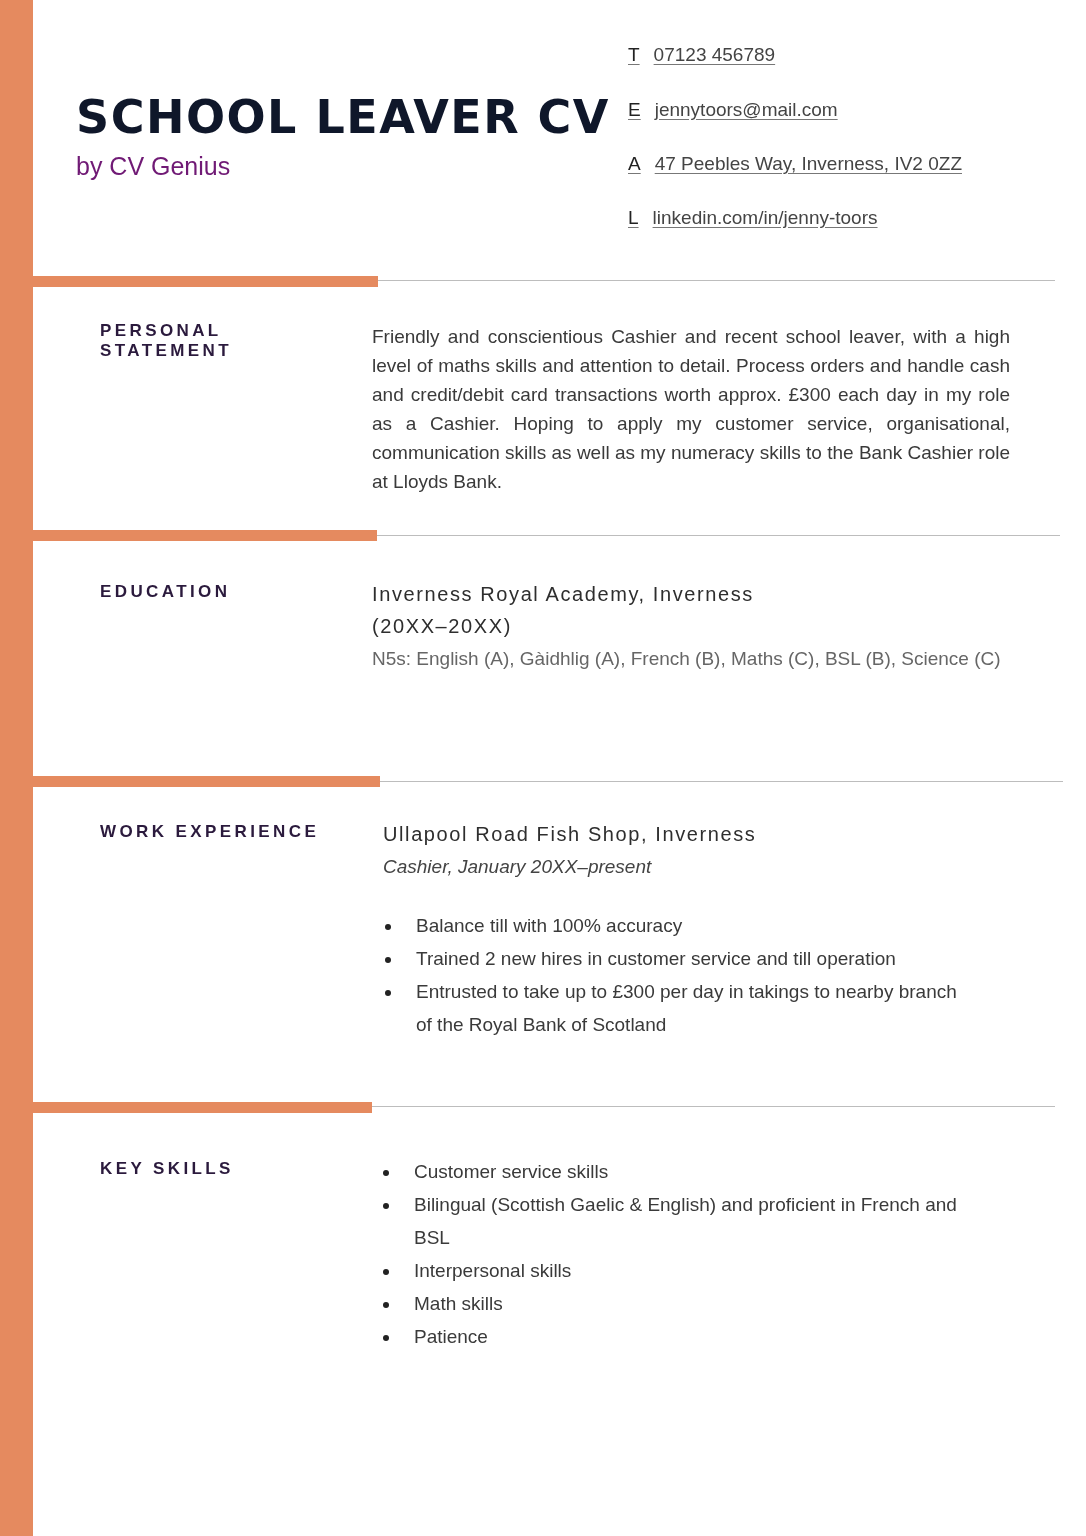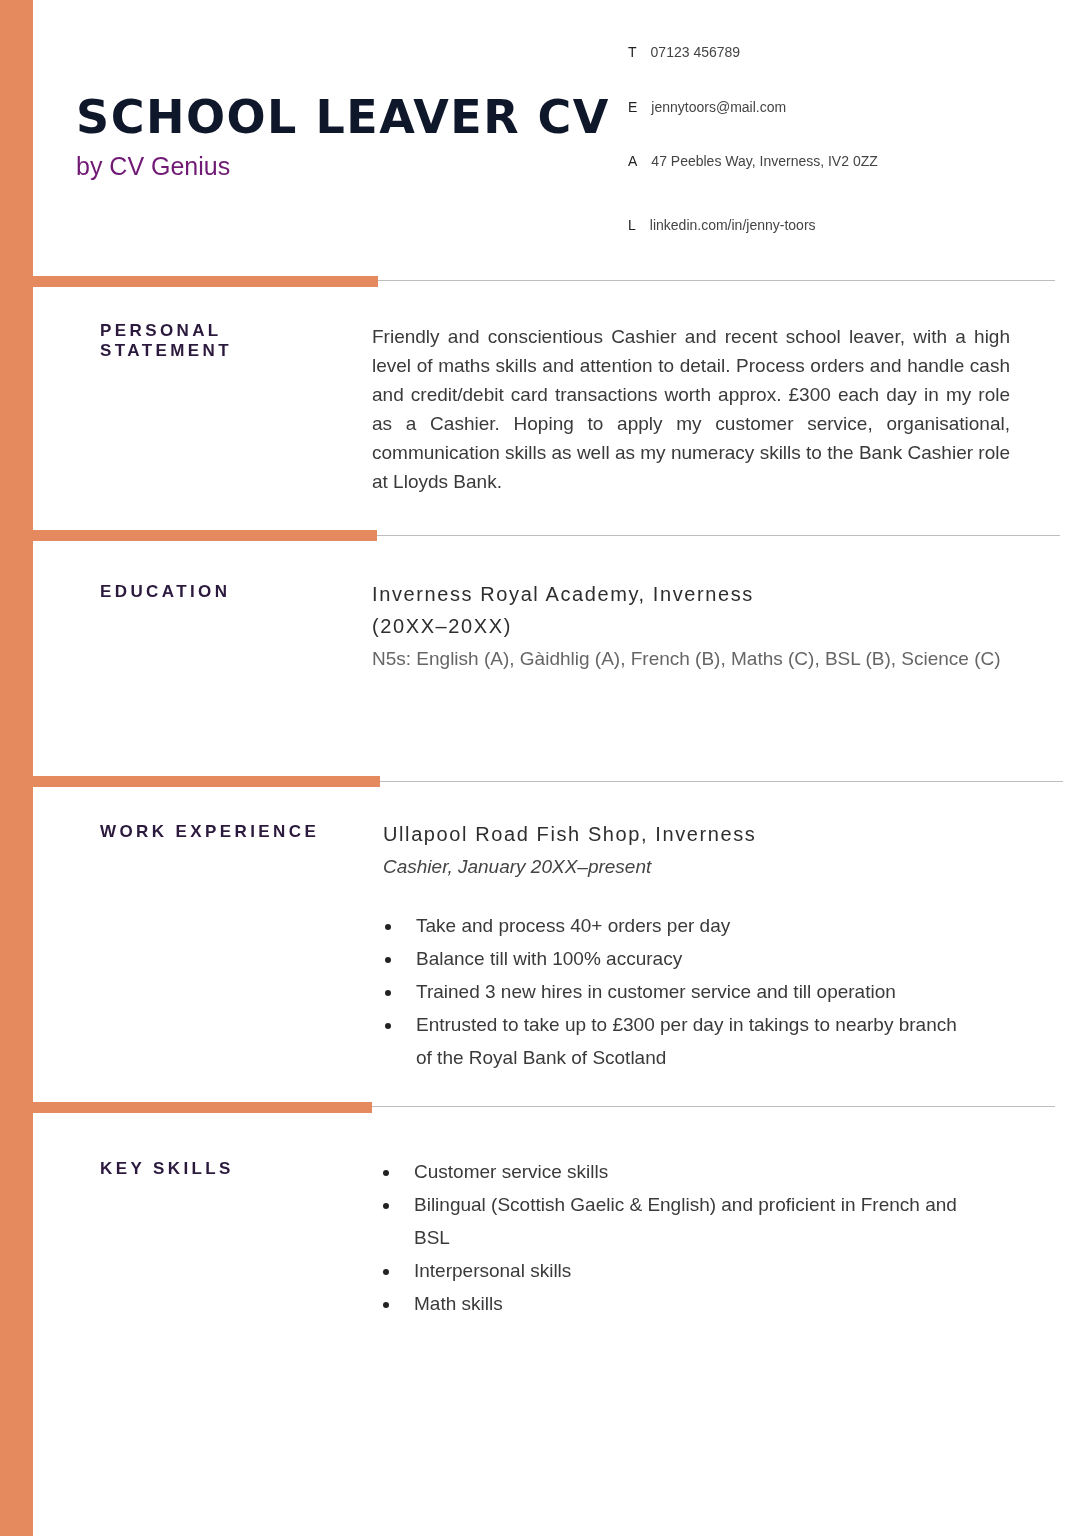--- a/index.html
+++ b/index.html
@@ -2,21 +2,21 @@
 <html><head>
 <meta charset="utf-8">
 <style>
   html, body { margin:0; padding:0; }
   body { width:1086px; height:1536px; background:#ffffff; position:relative; overflow:hidden;
          font-family:"Liberation Sans", sans-serif; color:#333; }
   .sidebar { position:absolute; left:0; top:0; width:33px; height:1536px; background:#e58a5f; }
   .title { position:absolute; left:76px; top:90px; font-family:"DejaVu Sans", sans-serif; font-weight:bold;
            font-size:46px; letter-spacing:1.5px; color:#0f172a; white-space:nowrap; margin:0; transform:scaleX(1.0); }
   .subtitle { position:absolute; left:76px; top:152px; font-family:"Liberation Sans", sans-serif; font-size:25px; color:#701a75; }
-  .contact { position:absolute; left:628px; font-size:14px; color:#444; 
+  .contact { position:absolute; left:628px; font-size:19px; color:#444; text-decoration:underline;
              text-decoration-color:#777; text-underline-offset:3px; white-space:nowrap; }
   .contact .key { color:#222; margin-right:14px; }
   .divider { position:absolute; left:33px; height:1px; background:#bdbdbd; }
   .accent-bar { position:absolute; left:33px; height:11px; background:#e58a5f; }
   .sec-label { position:absolute; left:76px; font-family:"Liberation Sans", sans-serif; font-weight:bold;
                font-size:17px; letter-spacing:3.4px; color:#2b1a3d; line-height:20px;margin-left:24px; }
   .body-text { position:absolute; font-size:19px; line-height:29px; color:#3a3a3a; }
   .justify { text-align:justify; text-align-last:left; }
   .sub-head { font-size:20px; letter-spacing:1.6px; color:#2e2e2e; line-height:32px; }
   .muted { color:#666; }
@@ -36,21 +36,21 @@
 
 <div class="contact" style="top:44px;">
   <span class="key">T</span><span>07123 456789</span>
 </div>
 <div class="contact" style="top:99px;">
   <span class="key">E</span><span>jennytoors@mail.com</span>
 </div>
 <div class="contact" style="top:153px;">
   <span class="key">A</span><span>47 Peebles Way, Inverness, IV2 0ZZ</span>
 </div>
-<div class="contact" style="top:217px;">
+<div class="contact" style="top:207px;">
   <span class="key">L</span><span>linkedin.com/in/jenny-toors</span>
 </div>
 
 <div class="divider" style="top:280px; width:1022px;"></div>
 <div class="accent-bar" style="top:276px; width:345px;"></div>
 
 <div class="sec-label" style="top:321px;">
   <div>PERSONAL</div>
   <div>STATEMENT</div>
 </div>
@@ -67,31 +67,31 @@
 </div>
 
 <div class="divider" style="top:781px; width:1030px;"></div>
 <div class="accent-bar" style="top:776px; width:347px;"></div>
 
 <div class="sec-label" style="top:822px;">WORK EXPERIENCE</div>
 <div class="body-text" style="left:383px; top:818px; width:640px;">
   <div class="sub-head">Ullapool Road Fish Shop, Inverness</div>
   <div class="italic" style="line-height:34px;">Cashier, January 20XX–present</div>
   <ul class="bullets" style="margin-top:25px;">
-    <li>Take and process 40+ orders per day</li>
     <li>Balance till with 100% accuracy</li>
-    <li>Trained 3 new hires in customer service and till operation</li>
+    <li>Trained 2 new hires in customer service and till operation</li>
     <li style="width:545px;">Entrusted to take up to £300 per day in takings to nearby branch of the Royal Bank of Scotland</li>
   </ul>
 </div>
 
 <div class="divider" style="top:1106px; width:1022px;"></div>
 <div class="accent-bar" style="top:1102px; width:339px;"></div>
 
 <div class="sec-label" style="top:1159px;text-align:center;">KEY SKILLS</div>
 <div class="body-text" style="left:381px; top:1155px; width:620px;">
   <ul class="bullets">
     <li>Customer service skills</li>
     <li style="width:570px;">Bilingual (Scottish Gaelic &amp; English) and proficient in French and BSL</li>
     <li>Interpersonal skills</li>
     <li>Math skills</li>
+    <li>Patience</li>
   </ul>
 </div>
 
 </body></html>

